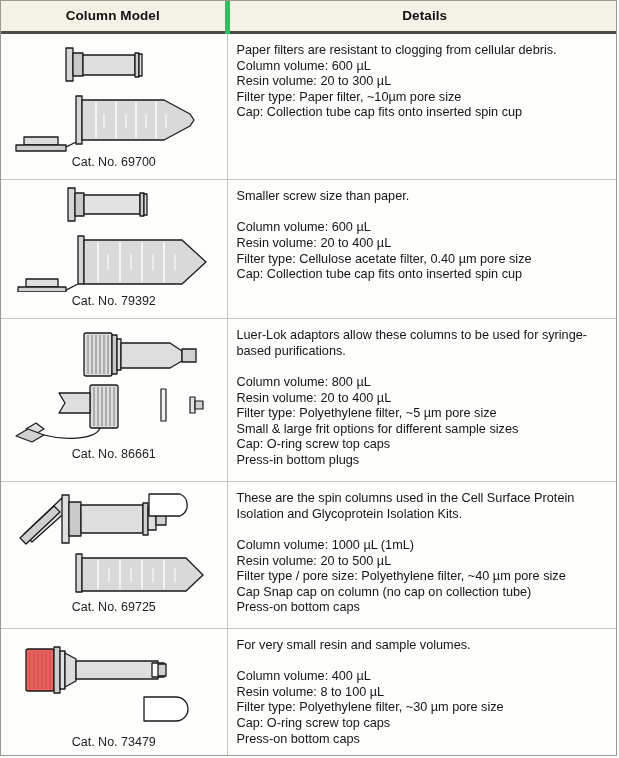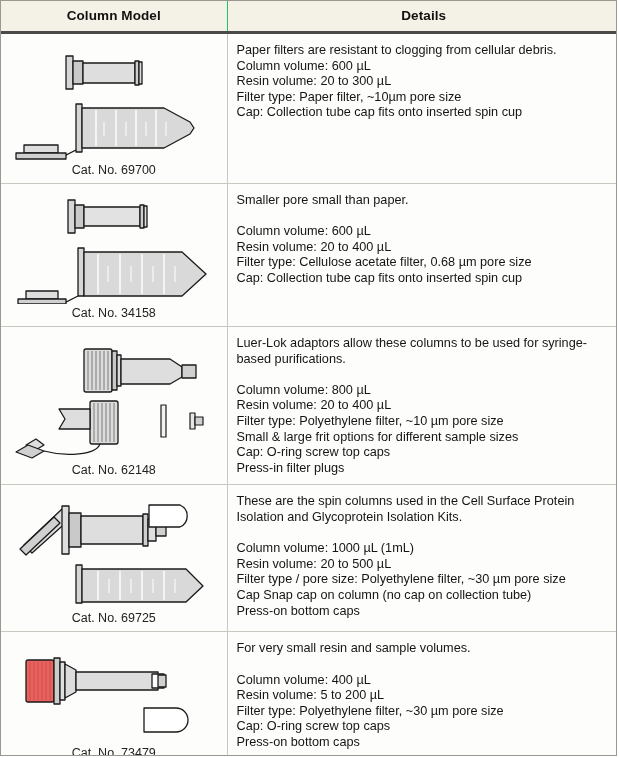--- a/index.html
+++ b/index.html
@@ -24,38 +24,38 @@
   #product-table col.col-model { width: 226px; }
   #product-table col.col-details { width: 393px; }
 
   thead th {
     background: #f4f1e6;
     font-size: 13.5px;
     font-weight: bold;
     text-align: center;
     padding: 7px 4px 8px 4px;
     border-bottom: 3px solid #4a4a48;
-    border-right: 1px solid #22c55e;
+    border-right: 5px solid #22c55e;
     color: #111;
     letter-spacing: .1px;
   }
   thead th:last-child { border-right: none; text-align: center; }
 
   tbody td {
     vertical-align: top;
     border-bottom: 1px solid #c9c7bf;
     border-right: 1px solid #c9c7bf;
     background: #fdfdfb;
   }
   tbody td:last-child { border-right: none; border-radius: 9px; }
   tbody tr:last-child td { border-bottom: none; }
 
   td.model-cell {
     text-align: center;
-    padding: 12px 0 6px 0;
+    padding: 4px 0 6px 0;
     position: relative;
   }
   .fig-wrap {
     width: 226px;
     display: block;
     margin: 0 auto;
   }
   .cat-label {
     font-size: 12.5px;
     color: #222;
@@ -183,28 +183,28 @@
             </g>
             <g stroke="#1a1a1a" stroke-width="1.3" fill="none">
               <path d="M74 100 L62 106 L16 106"></path>
             </g>
             <g stroke="#1a1a1a" stroke-width="1.3" fill="#d6d6d6" stroke-linejoin="round">
               <rect x="22" y="95" width="32" height="8" fill="#dedede"></rect>
               <rect x="14" y="103" width="48" height="5" fill="#d0d0d0"></rect>
             </g>
           </svg>
         </div>
-        <div class="cat-label">Cat. No. 34158</div>
-      </td>
-      <td class="details-cell">
-        <div class="detail-line">Smaller pore small than paper.</div>
+        <div class="cat-label">Cat. No. 79392</div>
+      </td>
+      <td class="details-cell">
+        <div class="detail-line">Smaller screw size than paper.</div>
         <div class="detail-line blank"></div>
         <div class="detail-line">Column volume: 600 µL</div>
         <div class="detail-line">Resin volume: 20 to 400 µL</div>
-        <div class="detail-line">Filter type: Cellulose acetate filter, 0.68 µm pore size</div>
+        <div class="detail-line">Filter type: Cellulose acetate filter, 0.40 µm pore size</div>
         <div class="detail-line">Cap: Collection tube cap fits onto inserted spin cup</div>
       </td>
     </tr>
 
     <tr>
       <td class="model-cell">
         <div class="fig-wrap">
           <svg width="220" height="122" viewBox="0 0 220 122">
 
             <g stroke="#1a1a1a" stroke-width="1.3" fill="#d6d6d6" stroke-linejoin="round">
@@ -244,32 +244,32 @@
               <path d="M12 113 L24 106 L40 112 L28 119 Z" fill="#d0d0d0"></path>
             </g>
 
             <g stroke="#1a1a1a" stroke-width="1.2" fill="#f2f2f2" stroke-linejoin="round">
               <rect x="157" y="66" width="5" height="32"></rect>
               <rect x="186" y="74" width="5" height="16" fill="#e6e6e6"></rect>
               <rect x="191" y="78" width="8" height="8" fill="#d0d0d0"></rect>
             </g>
           </svg>
         </div>
-        <div class="cat-label">Cat. No. 62148</div>
+        <div class="cat-label">Cat. No. 86661</div>
       </td>
       <td class="details-cell">
         <div class="detail-line">Luer-Lok adaptors allow these columns to be used for syringe-</div>
         <div class="detail-line">based purifications.</div>
         <div class="detail-line blank"></div>
         <div class="detail-line">Column volume: 800 µL</div>
         <div class="detail-line">Resin volume: 20 to 400 µL</div>
-        <div class="detail-line">Filter type: Polyethylene filter, ~10 µm pore size</div>
+        <div class="detail-line">Filter type: Polyethylene filter, ~5 µm pore size</div>
         <div class="detail-line">Small &amp; large frit options for different sample sizes</div>
         <div class="detail-line">Cap: O-ring screw top caps</div>
-        <div class="detail-line">Press-in filter plugs</div>
+        <div class="detail-line">Press-in bottom plugs</div>
       </td>
     </tr>
 
     <tr>
       <td class="model-cell">
         <div class="fig-wrap">
           <svg width="220" height="112" viewBox="0 0 220 112">
 
             <g stroke="#1a1a1a" stroke-width="1.3" fill="#dedede" stroke-linejoin="round">
               <path d="M58 12 L20 48 L28 56 L66 22 Z"></path>
@@ -307,21 +307,21 @@
           </svg>
         </div>
         <div class="cat-label">Cat. No. 69725</div>
       </td>
       <td class="details-cell">
         <div class="detail-line">These are the spin columns used in the Cell Surface Protein</div>
         <div class="detail-line">Isolation and Glycoprotein Isolation Kits.</div>
         <div class="detail-line blank"></div>
         <div class="detail-line">Column volume: 1000 µL (1mL)</div>
         <div class="detail-line">Resin volume: 20 to 500 µL</div>
-        <div class="detail-line">Filter type / pore size: Polyethylene filter, ~30 µm pore size</div>
+        <div class="detail-line">Filter type / pore size: Polyethylene filter, ~40 µm pore size</div>
         <div class="detail-line">Cap Snap cap on column (no cap on collection tube)</div>
         <div class="detail-line">Press-on bottom caps</div>
       </td>
     </tr>
 
     <tr>
       <td class="model-cell">
         <div class="fig-wrap">
           <svg width="220" height="100" viewBox="0 0 220 100">
 
@@ -350,21 +350,21 @@
               <path d="M140 64 L172 64 A12 12 0 0 1 172 88 L140 88 Z"></path>
             </g>
           </svg>
         </div>
         <div class="cat-label">Cat. No. 73479</div>
       </td>
       <td class="details-cell">
         <div class="detail-line">For very small resin and sample volumes.</div>
         <div class="detail-line blank"></div>
         <div class="detail-line">Column volume: 400 µL</div>
-        <div class="detail-line">Resin volume: 5 to 200 µL</div>
+        <div class="detail-line">Resin volume: 8 to 100 µL</div>
         <div class="detail-line">Filter type: Polyethylene filter, ~30 µm pore size</div>
         <div class="detail-line">Cap: O-ring screw top caps</div>
         <div class="detail-line">Press-on bottom caps</div>
       </td>
     </tr>
 
   </tbody>
 </table>
 </div>
 

